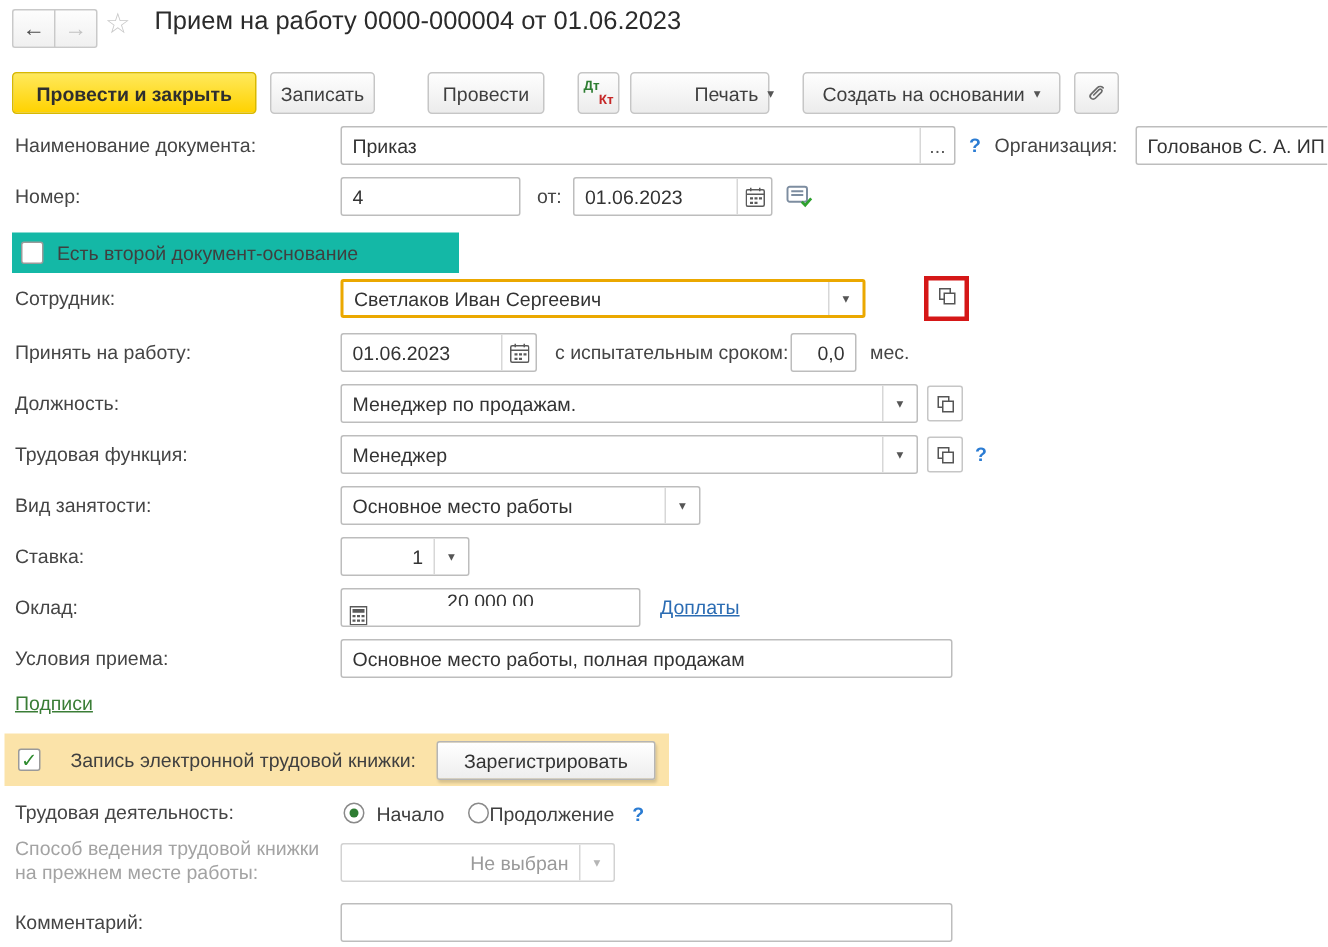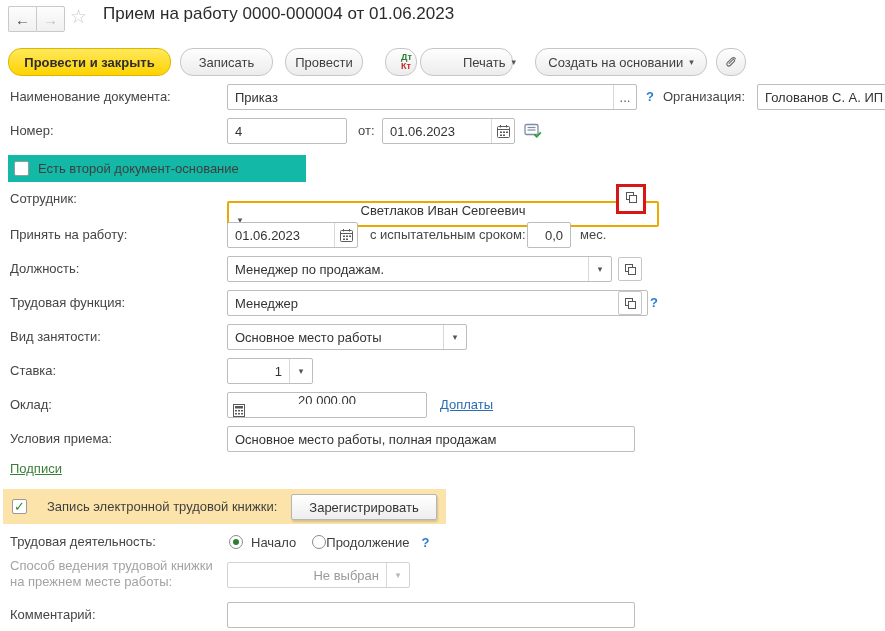--- a/index.html
+++ b/index.html
@@ -9,26 +9,26 @@
   
   .navgroup{position:absolute;left:8px;top:6px;display:flex;}
   .navbtn{width:27px;height:24px;border:1px solid #c9c9c9;background:linear-gradient(#fdfdfd,#f0f0f0);
           display:flex;align-items:center;justify-content:center;font-size:15px;}
   .navbtn.back{border-right:none;border-radius:2px 0 0 2px;color:#4a4a4a;}
   .navbtn.fwd{border-radius:0 2px 2px 0;color:#c2c2c2;}
   .star{position:absolute;left:70px;top:5px;font-size:19px;color:#c9c9c9;}
   .title{position:absolute;left:103px;top:4px;font-size:17px;color:#2b2b2b;white-space:nowrap;}
 
   
-  .tb{position:absolute;top:48px;height:28px;box-sizing:border-box;border:1px solid #c6c6c6;border-radius:13px;
+  .tb{position:absolute;top:48px;height:28px;box-sizing:border-box;border:1px solid #c6c6c6;border-radius:3px;
       background:linear-gradient(#fefefe,#ececec);display:flex;align-items:center;justify-content:center;
       color:#3f3f3f;font-size:13px;white-space:nowrap;}
   .tb.primary{background:linear-gradient(#ffe95c,#ffd200);border:1px solid #d9b900;font-weight:bold;color:#2e2e2e;}
   .caret{font-size:9px;color:#555;margin-left:6px;line-height:1;}
-  .dtkt{font-size:9px;font-weight:bold;line-height:1;display:flex;flex-direction:column;align-items:stretch;padding:2px 15px;}
+  .dtkt{font-size:9px;font-weight:bold;line-height:1;display:flex;flex-direction:column;align-items:stretch;padding:2px 3px;}
   .dtkt .dt{color:#2e7d32;text-align:left;}
   .dtkt .kt{color:#c62828;text-align:right;}
   .icon-svg{display:inline-block;vertical-align:middle;}
 
   
   .lbl{position:absolute;left:10px;line-height:26px;color:#454545;white-space:nowrap;}
   .lbl.gray{color:#a3a3a3;line-height:16px;}
   .fld{position:absolute;box-sizing:border-box;height:26px;border:1px solid #bdbdbd;border-radius:2px;background:#fff;
        display:flex;align-items:center;overflow:hidden;}
   .fld .txt{flex:1;padding:0 7px;white-space:nowrap;overflow:hidden;color:#333;}
@@ -70,21 +70,21 @@
         <span>←</span>
       </div>
     <div class="navbtn fwd">
         <span>→</span>
       </div>
   </div>
   <div class="star">☆</div>
   <div class="title">Прием на работу 0000-000004 от 01.06.2023</div>
 
   <div class="tb primary" style="left:8px;width:163px;">Провести и закрыть</div>
-  <div class="tb" style="left:180px;width:93px;">Записать</div>
+  <div class="tb" style="left:180px;width:70px;">Записать</div>
   <div class="tb" style="left:285px;width:78px;">Провести</div>
   <div class="tb dtkt" style="left:385px;width:28px;">
     <span class="dt">Дт</span>
     <span class="kt">Кт</span>
   </div>
   <div class="tb" style="left:420px;width:93px;padding-left:40px;">
     <svg class="icon-svg" width="14" height="13" viewBox="0 0 14 13">
       <rect x="3.5" y="0.5" width="7" height="3" fill="#fff" stroke="#3a66ad"></rect>
       <rect x="0.5" y="3.5" width="13" height="6" rx="1" fill="#3a66ad" stroke="#3a66ad"></rect>
       <rect x="3.5" y="7.5" width="7" height="5" fill="#fff" stroke="#3a66ad"></rect>
@@ -146,21 +146,21 @@
         <path d="M10.5 12.5l2.3 2.3 4-4.5" fill="none" stroke="#2ea12e" stroke-width="1.8"></path>
       </svg>
   </div>
 
   <div class="hl-row" style="top:155px;">
     <span class="cb" style="margin-left:6px;"></span>
     <span style="margin-left:9px;color:#3f3f3f;">Есть второй документ-основание</span>
   </div>
 
   <div class="lbl" style="top:186px;">Сотрудник:</div>
-  <div class="fld focus" style="left:227px;top:201px;width:432px;flex-direction:column;">
+  <div class="fld focus" style="left:227px;top:186px;width:350px;">
     <div class="txt">Светлаков Иван Сергеевич</div>
     <div class="sep"></div>
     <div class="btn arrow">▾</div>
   </div>
   <div class="red-box" style="left:616px;top:184px;">
     <span>
       <svg width="13" height="13" viewBox="0 0 13 13">
           <rect x="1.5" y="1.5" width="7" height="7" fill="none" stroke="#555"></rect>
           <rect x="4.5" y="4.5" width="7" height="7" fill="#fff" stroke="#555"></rect>
         </svg>
@@ -198,21 +198,21 @@
     <div class="btn arrow">▾</div>
   </div>
   <div class="sq-btn" style="left:618px;top:257px;">
     <svg width="13" height="13" viewBox="0 0 13 13">
         <rect x="1.5" y="1.5" width="7" height="7" fill="none" stroke="#555"></rect>
         <rect x="4.5" y="4.5" width="7" height="7" fill="#fff" stroke="#555"></rect>
       </svg>
   </div>
 
   <div class="lbl" style="top:290px;">Трудовая функция:</div>
-  <div class="fld" style="left:227px;top:290px;width:421px;">
+  <div class="fld" style="left:227px;top:290px;width:385px;">
     <div class="txt">Менеджер</div>
     <div class="sep"></div>
     <div class="btn arrow">▾</div>
   </div>
   <div class="sq-btn" style="left:618px;top:291px;">
     <svg width="13" height="13" viewBox="0 0 13 13">
         <rect x="1.5" y="1.5" width="7" height="7" fill="none" stroke="#555"></rect>
         <rect x="4.5" y="4.5" width="7" height="7" fill="#fff" stroke="#555"></rect>
       </svg>
   </div>

